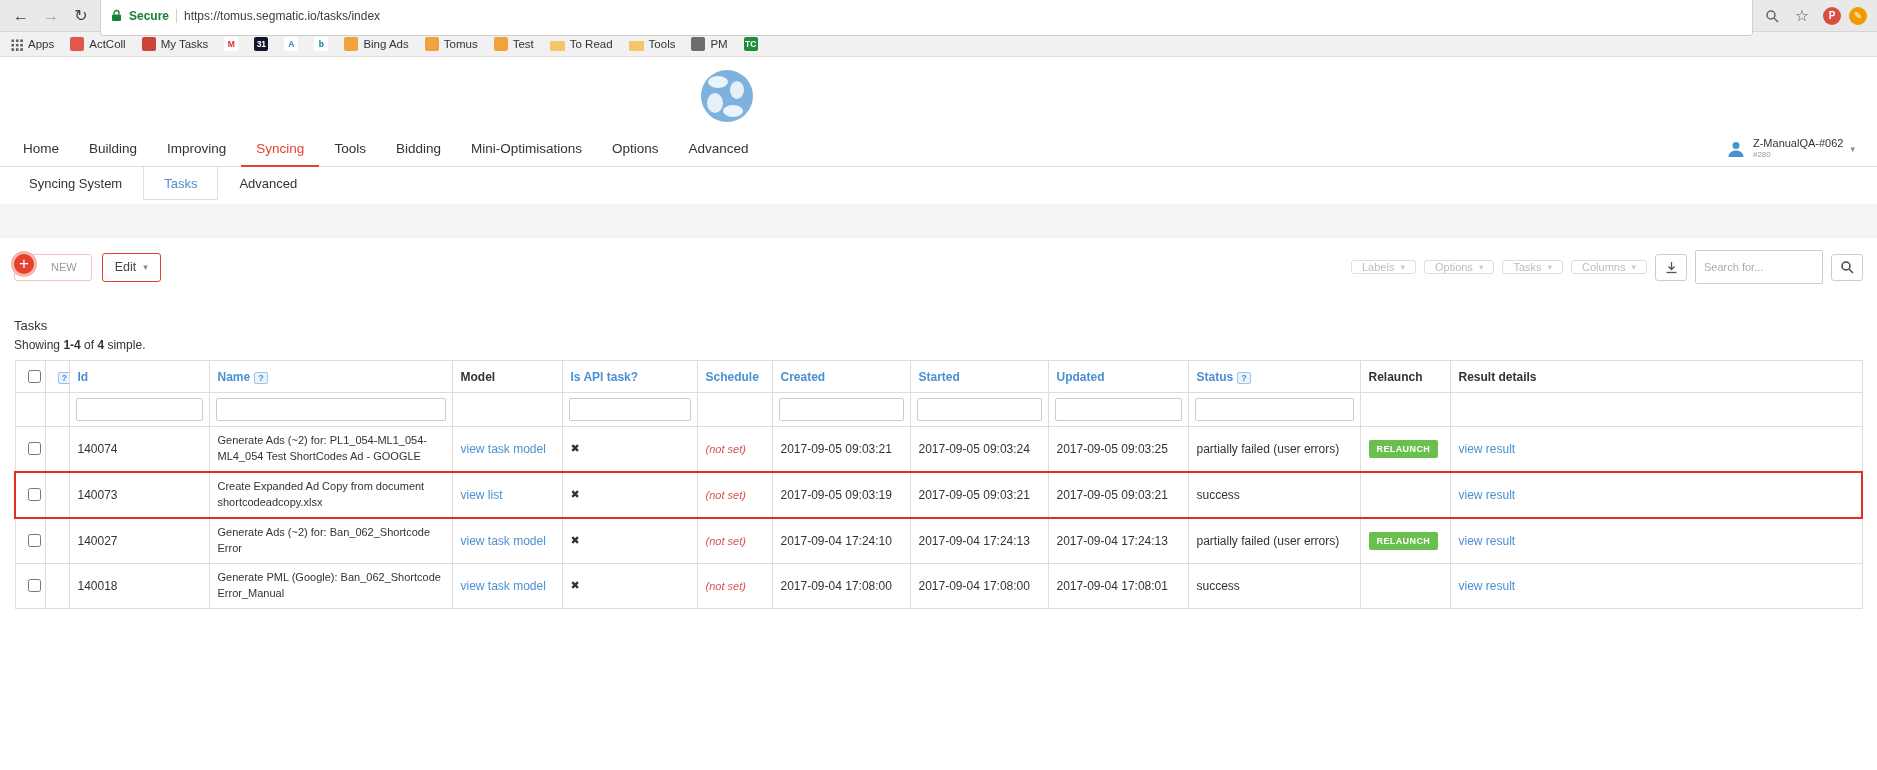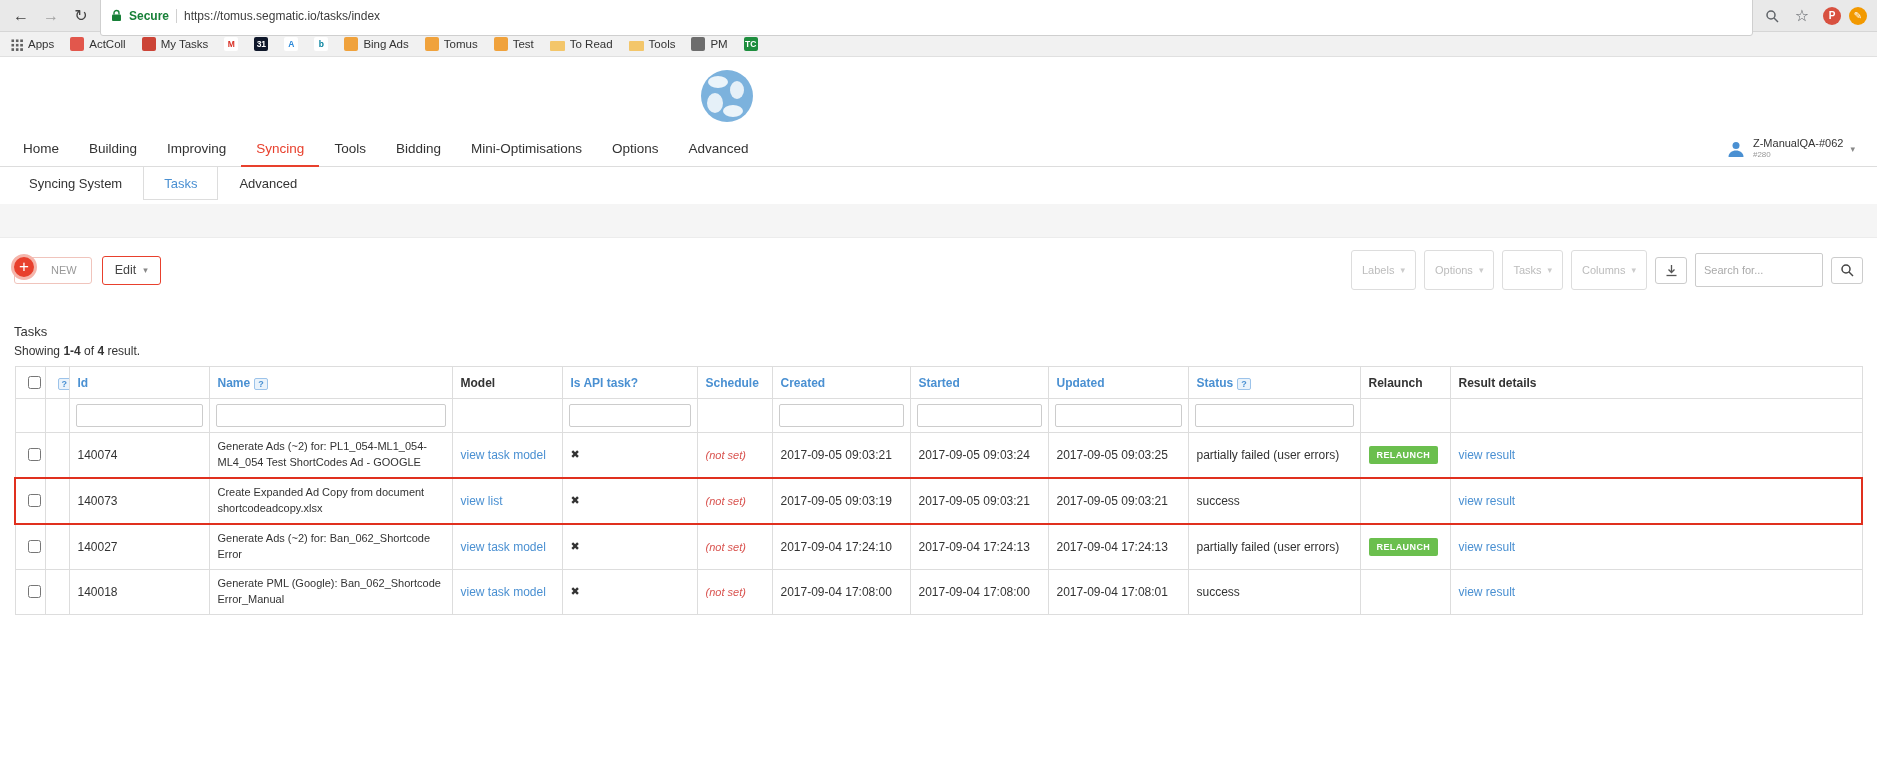--- a/index.html
+++ b/index.html
@@ -73,21 +73,21 @@
   .toolbar{display:flex;align-items:center;padding:12px 14px;gap:10px;}
   .new-btn{position:relative;height:27px;border:1px solid #f0c4bc;border-radius:3px;background:#fff;
     padding:0 14px 0 36px;font-size:11px;color:#999;display:flex;align-items:center;cursor:pointer;}
   .new-circle{position:absolute;left:-4px;top:-4px;width:26px;height:26px;border-radius:50%;
     background:var(--accent-red,#e8402d);color:#fff;font-size:17px;display:flex;align-items:center;
     justify-content:center;border:3px solid #f5b5ab;line-height:1;}
   .edit-btn{height:29px;border:1px solid var(--accent-red,#e8402d);border-radius:3px;background:#fff;
     padding:0 12px;font-size:12.5px;color:#444;display:flex;align-items:center;gap:7px;cursor:pointer;}
   .toolbar-right{margin-left:auto;display:flex;align-items:center;gap:8px;}
   .dd-group{display:flex;gap:8px;}
-  .ghost-btn{height:40px;border:1px solid #ddd;border-radius:3px;background:#fff;color:#bcbcbc;
+  .ghost-btn{height:14px;border:1px solid #ddd;border-radius:3px;background:#fff;color:#bcbcbc;
     font-size:11px;padding:0 10px;display:flex;align-items:center;gap:6px;cursor:pointer;}
   .ghost-btn .caret{color:#ccc;}
   .icon-btn{width:32px;height:27px;border:1px solid #ccc;border-radius:3px;background:#fff;
     display:flex;align-items:center;justify-content:center;cursor:pointer;padding:0;}
   .search-input{width:128px;height:34px;border:1px solid #ccc;border-radius:2px;font-size:11px;
     padding:0 8px;font-family:Liberation Sans, sans-serif;color:#333;}
   .search-input::placeholder{color:#aaa;}
 
   
   .table-section{padding:22px 14px 0;}
@@ -316,21 +316,21 @@
   </div>
 </div>
 
 <div class="table-section">
   <div class="table-title">Tasks</div>
   <div class="table-summary">
     <span>Showing</span>
     <b>1-4</b>
     <span>of</span>
     <b>4</b>
-    <span>result.</span>
+    <span>simple.</span>
   </div>
   <table class="tasks">
     <thead>
       <tr>
           <th style="width: 30px;"><input type="checkbox" style=""></th>
           <th style="width: 24px;"><span class="help-badge">?</span></th>
           <th style="width: 140px;"><a href="#" class="th-link">Id</a></th>
           <th style="width: 243px;"><a href="#" class="th-link">Name</a><span class="help-badge">?</span></th>
           <th style="width: 110px;">Model</th>
           <th style="width: 135px;"><a href="#" class="th-link">Is API task?</a></th>

